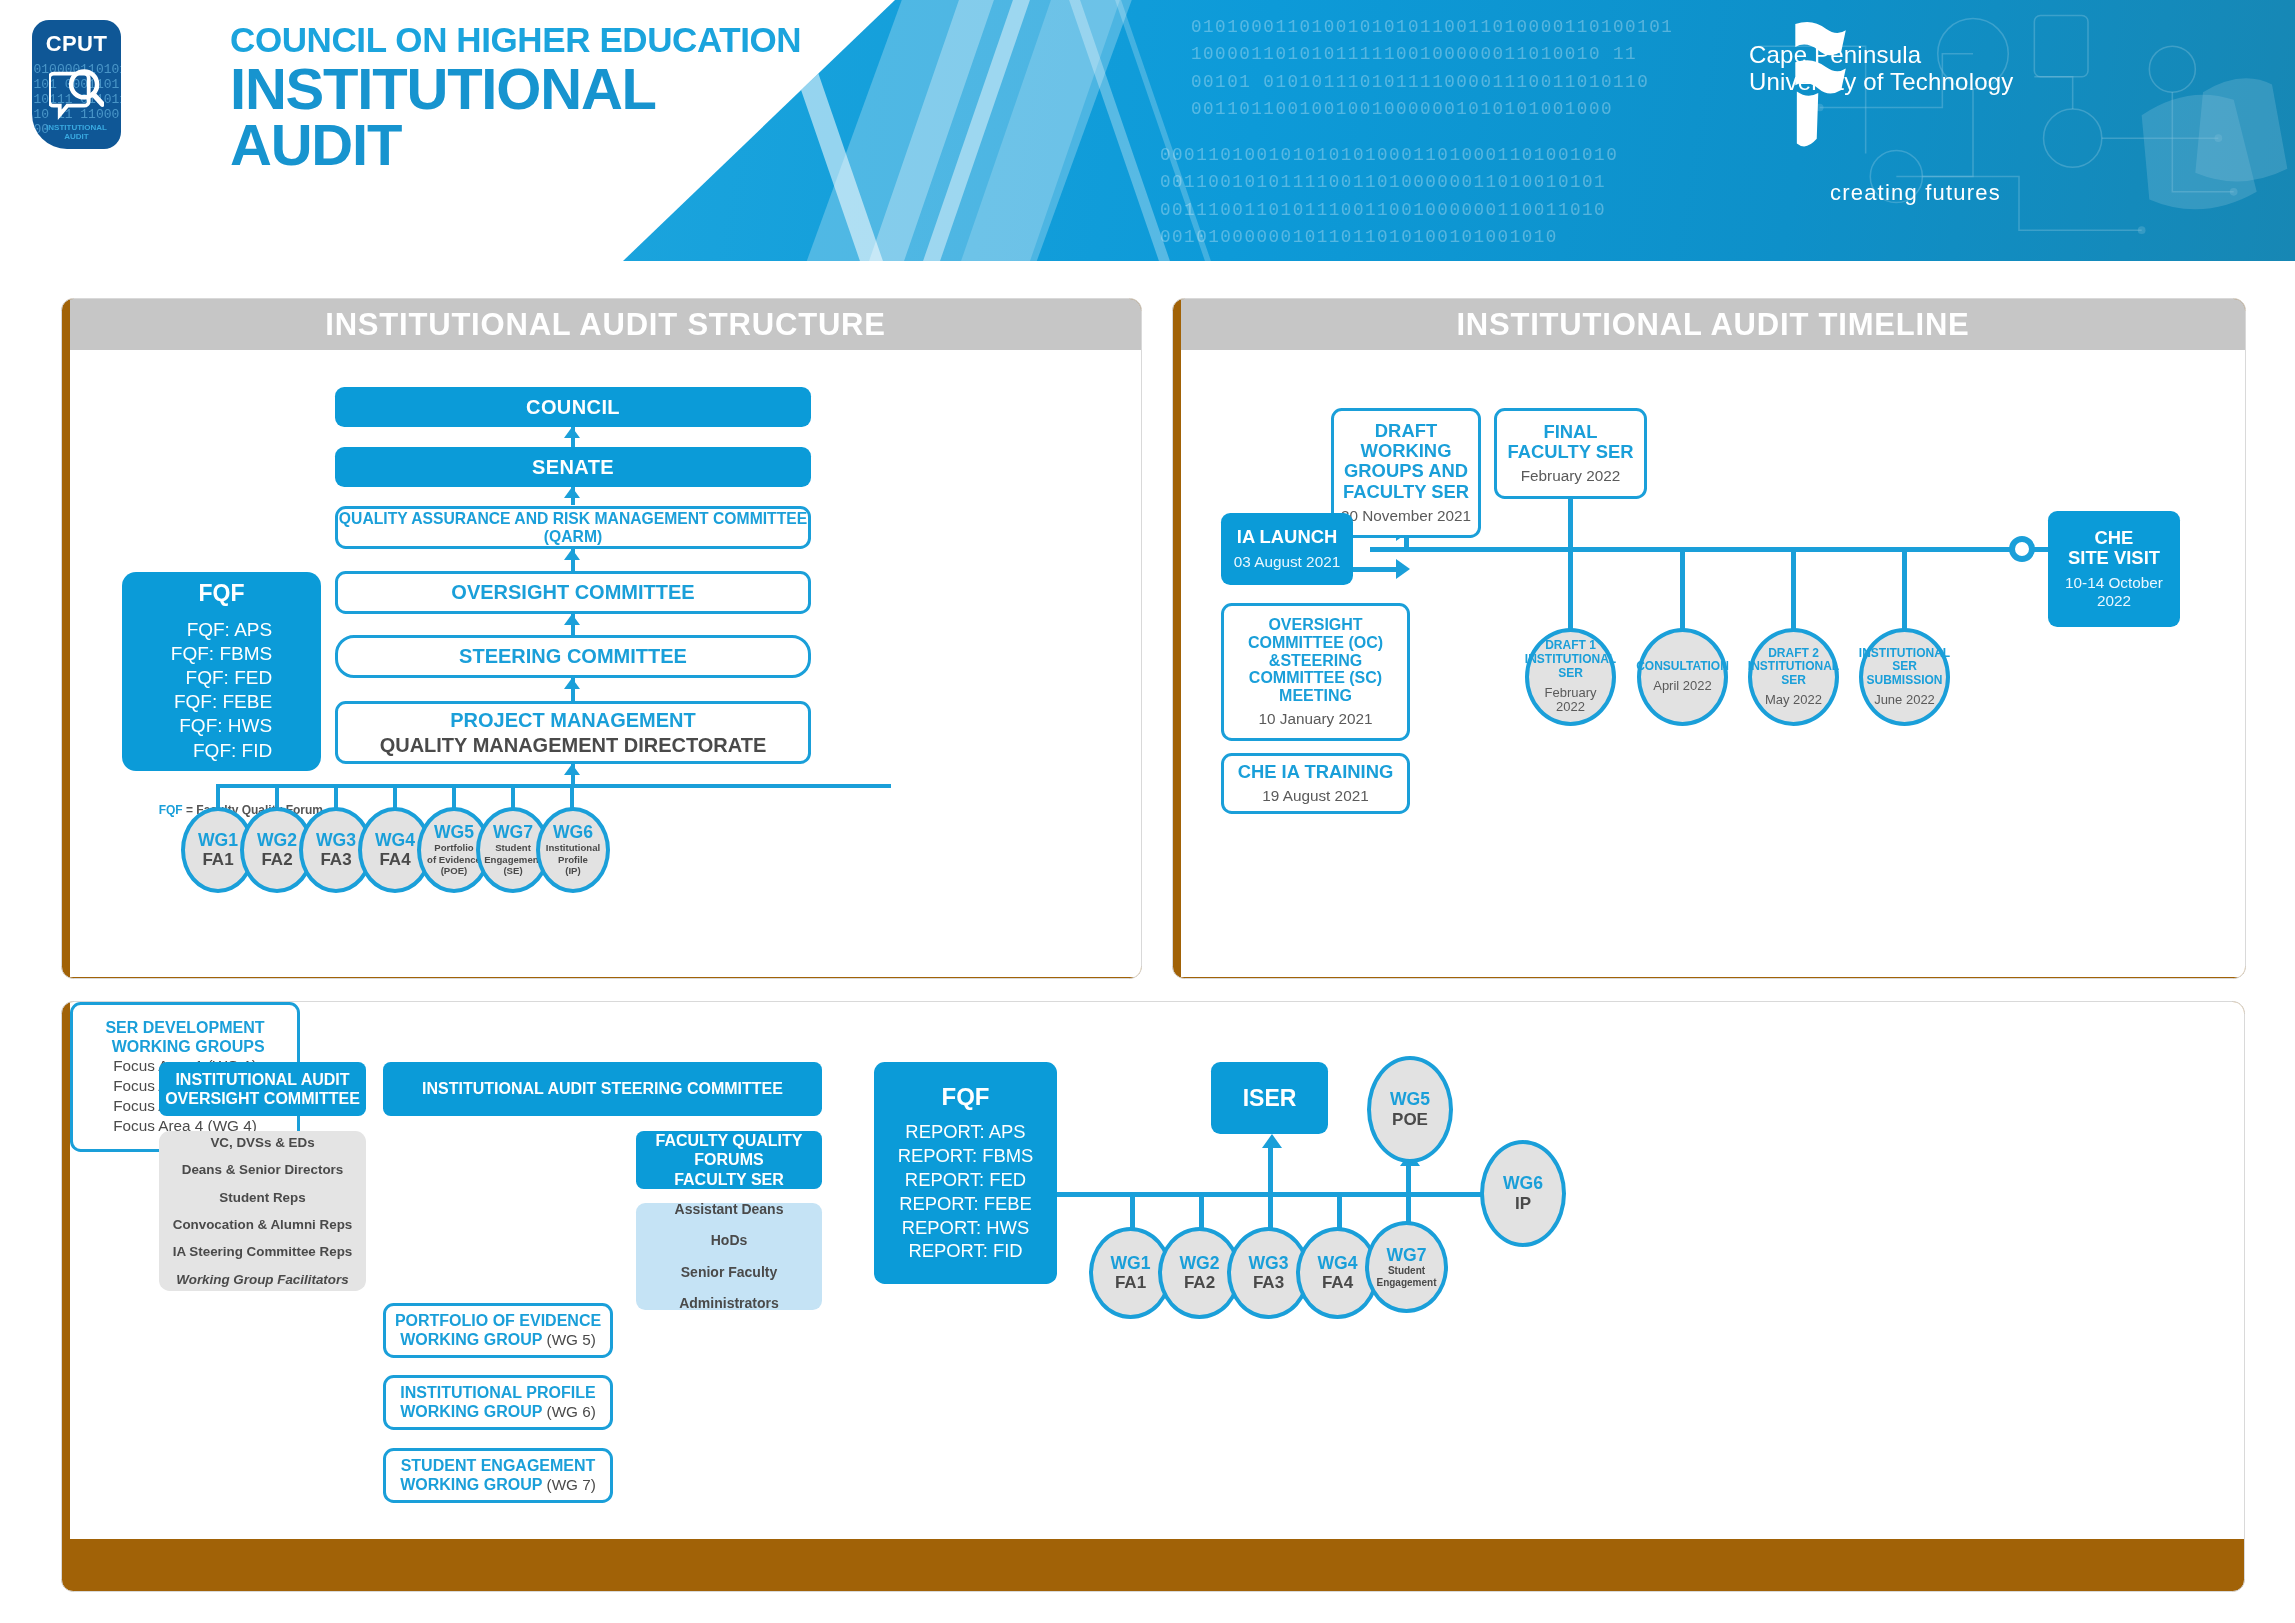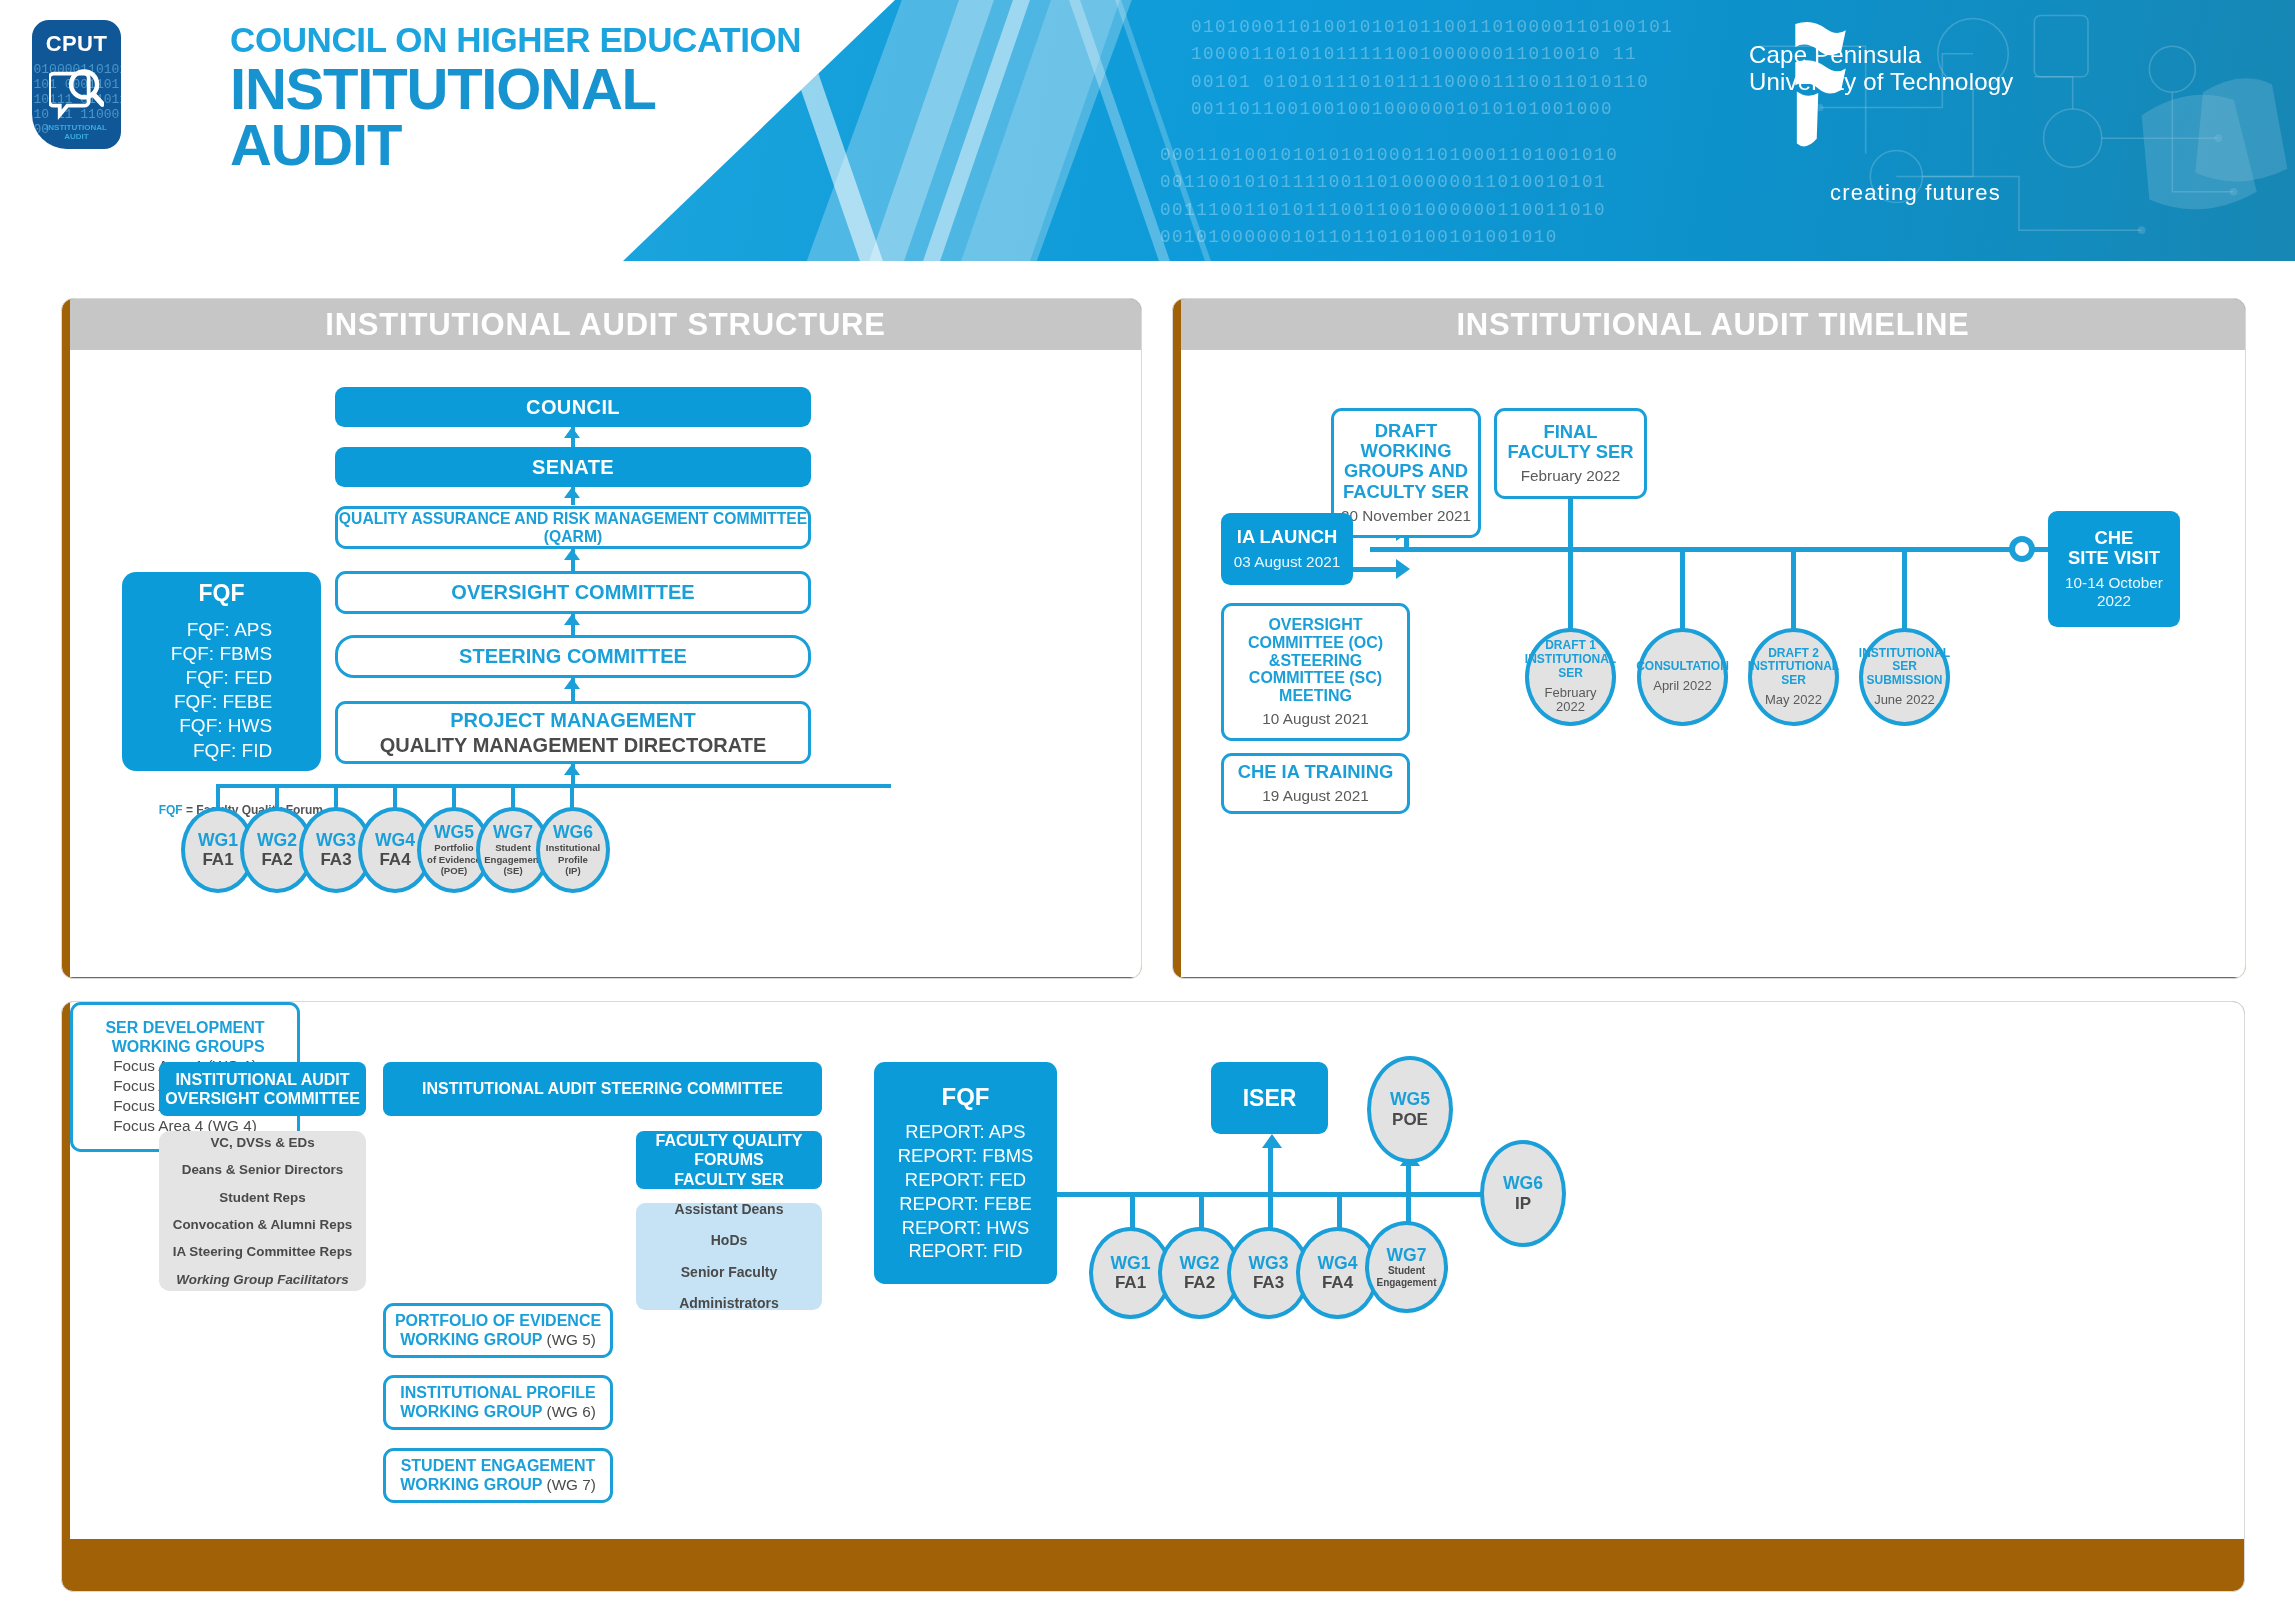--- a/index.html
+++ b/index.html
@@ -359,21 +359,21 @@
       <div class="bx bx-outline" id="t-finalfac">
         <div class="tl-title nl">FINAL<br>FACULTY SER</div>
         <div class="tl-date">February 2022</div>
       </div>
       <div class="bx bx-filled tl-filled" id="t-ialaunch">
         <div class="tl-title nl">IA LAUNCH</div>
         <div class="tl-date">03 August 2021</div>
       </div>
       <div class="bx bx-outline" id="t-ocsc">
         <div class="tl-title sm nl">OVERSIGHT<br>COMMITTEE (OC)<br>&amp;STEERING<br>COMMITTEE (SC)<br>MEETING</div>
-        <div class="tl-date">10 August 2021</div>
+        <div class="tl-date">10 January 2021</div>
       </div>
       <div class="bx bx-outline" id="t-cheia">
         <div class="tl-title nl">CHE IA TRAINING</div>
         <div class="tl-date">19 August 2021</div>
       </div>
       <div class="bx bx-filled tl-filled" id="t-chesite">
         <div class="tl-title nl">CHE<br>SITE VISIT</div>
         <div class="tl-date nl">10-14 October<br>2022</div>
       </div>
 

